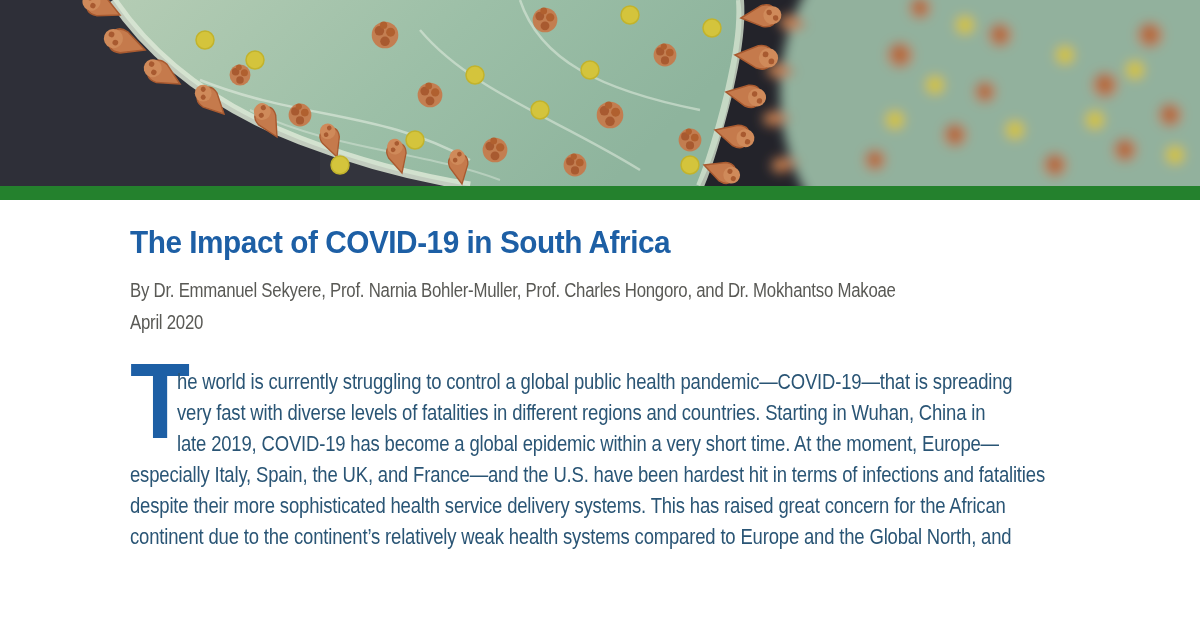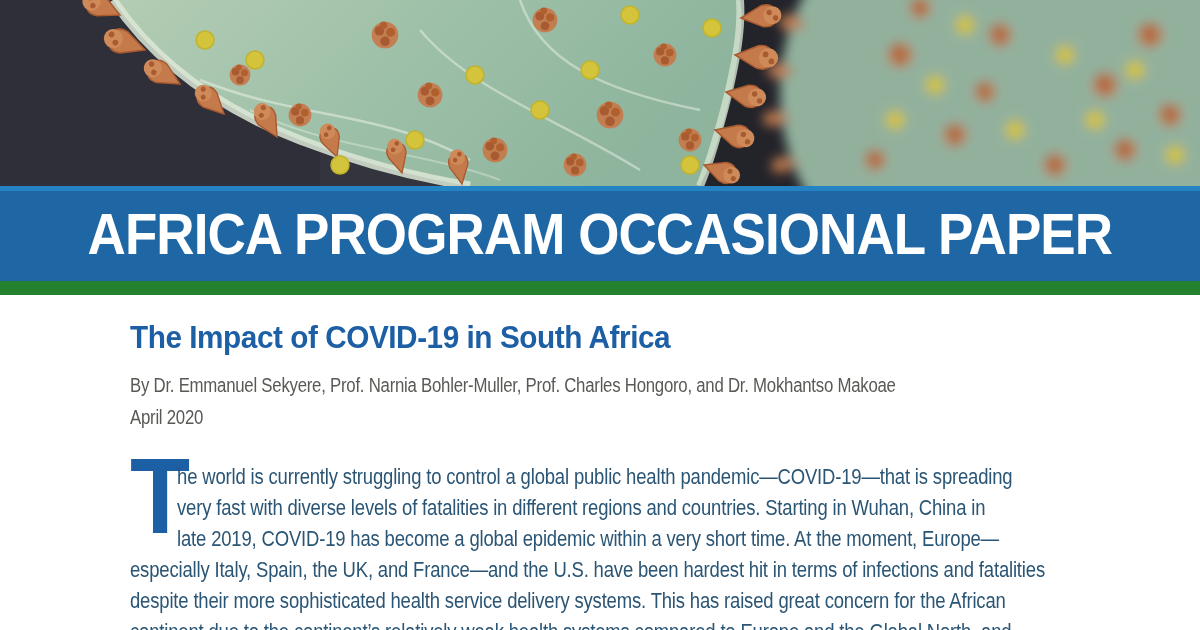--- a/index.html
+++ b/index.html
@@ -155,23 +155,20 @@
       <use href="#ydot" transform="translate(630,15)"></use>
       <use href="#ydot" transform="translate(340,165)"></use>
       <use href="#ydot" transform="translate(540,110)"></use>
       <use href="#ydot" transform="translate(205,40)"></use>
       <use href="#ydot" transform="translate(590,70)"></use>
       <use href="#ydot" transform="translate(415,140)"></use>
       <use href="#ydot" transform="translate(712,28)"></use>
     </svg>
   </div>
 
-  <div class="banner">
-    <div class="banner-title">AFRICA PROGRAM OCCASIONAL PAPER</div>
-  </div>
   <div class="stripe"></div>
 
   <div class="content">
     <h1 class="paper-title">The Impact of COVID-19 in South Africa</h1>
 
     <div class="byline">By Dr. Emmanuel Sekyere, Prof. Narnia Bohler-Muller, Prof. Charles Hongoro, and Dr. Mokhantso Makoae</div>
 
     <div class="dateline">April 2020</div>
 
     <div class="article">

